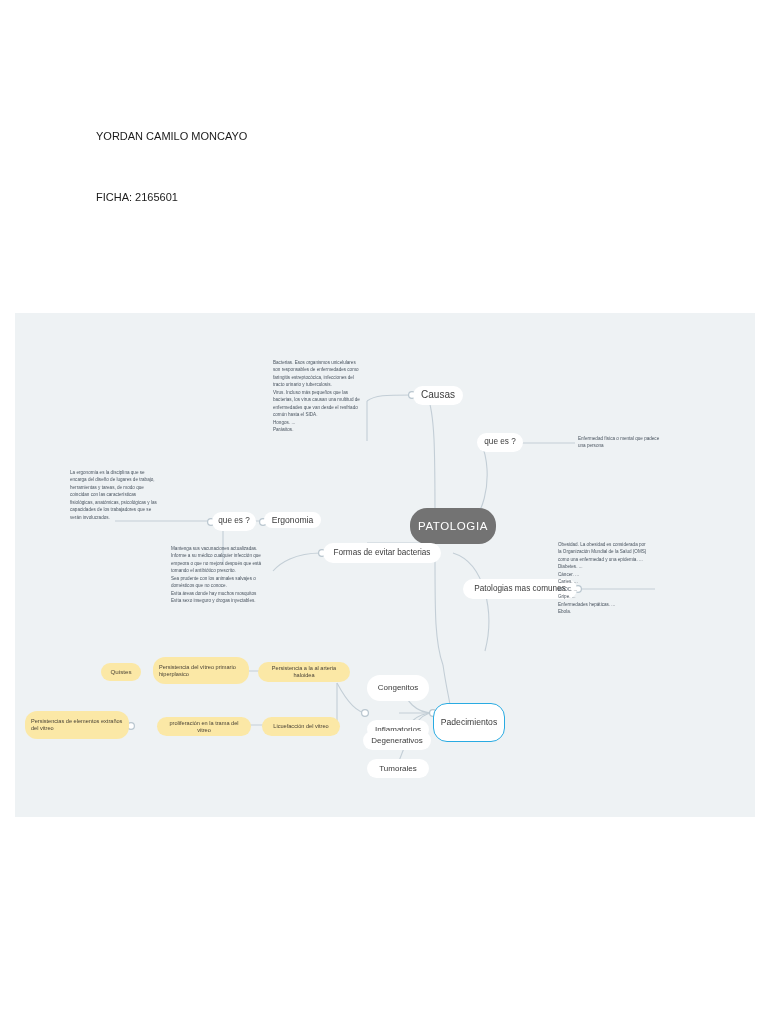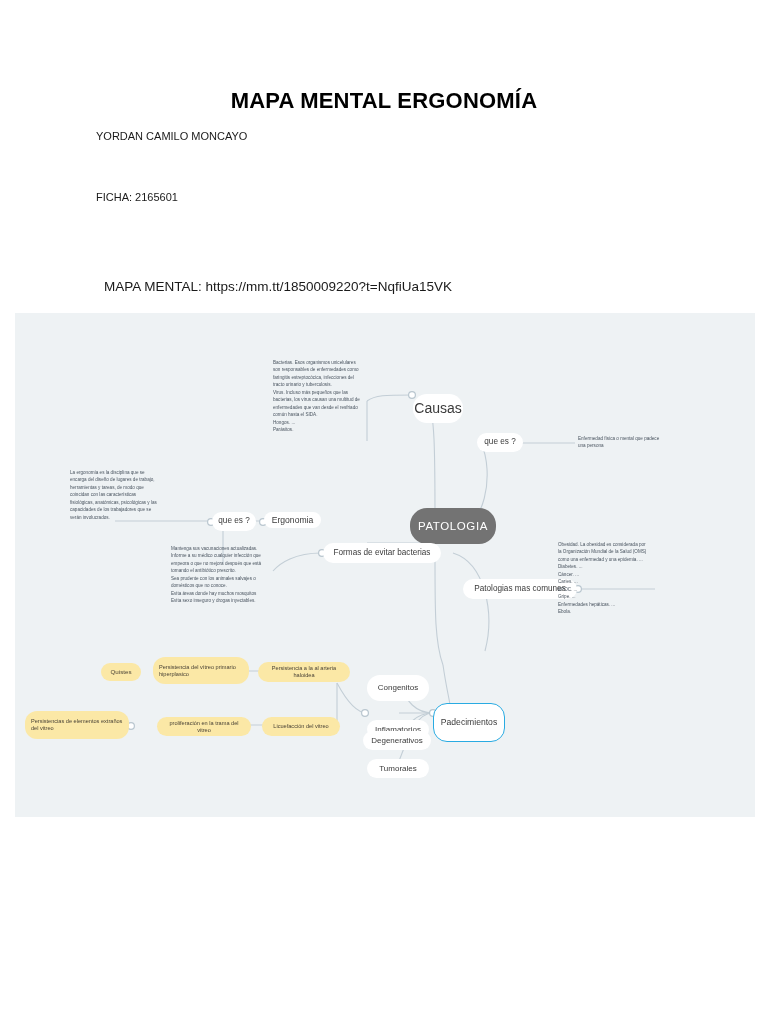--- a/index.html
+++ b/index.html
@@ -76,24 +76,22 @@
     color: #4a5560;
     white-space: pre-line;
     text-align: left;
   }
 </style>
 </head>
 <body>
 
 <div id="page">
 
-  <div class="doc-title">MAPA MENTAL ERGONOMÍA</div>
   <div class="meta-line meta-1">YORDAN CAMILO MONCAYO</div>
   <div class="meta-line meta-3">FICHA: 2165601</div>
-  <div class="link-line">MAPA MENTAL: https://mm.tt/1850009220?t=NqfiUa15VK</div>
 
   <div id="canvas">
 
     <svg id="wires" viewBox="0 0 740 504">
       <g fill="none" stroke="#c3ced6" stroke-width="1.1">
 
         <path d="M420 208 C420 140 420 100 412 82"></path>
         <path d="M420 230 C395 230 370 230 352 230"></path>
         <path d="M420 248 C420 300 420 330 428 352"></path>
         <path d="M438 218 C470 218 480 160 466 130"></path>
@@ -138,21 +136,21 @@
         <circle cx="296" cy="359" r="3.4"></circle>
         <circle cx="200" cy="359" r="3.4"></circle>
         <circle cx="296" cy="413" r="3.4"></circle>
         <circle cx="200" cy="413" r="3.4"></circle>
         <circle cx="116" cy="413" r="3.4"></circle>
       </g>
     </svg>
 
     <div class="node n-central" style="left:395px; top:195px; width:86px; height:36px;">PATOLOGIA</div>
 
-    <div class="node" style="left:398px; top:73px; width:50px; height:29px; font-size:14px;margin-top:8px;">Causas</div>
+    <div class="node" style="left:398px; top:73px; width:50px; height:19px; font-size:10px;">Causas</div>
     <div class="txtblock" style="left:258px; top:46px; width:92px;">Bacterias. Esos organismos unicelulares
 son responsables de enfermedades como
 faringitis estreptocócica, infecciones del
 tracto urinario y tuberculosis.
 Virus. Incluso más pequeños que las
 bacterias, los virus causan una multitud de
 enfermedades que van desde el resfriado
 común hasta el SIDA.
 Hongos. ...
 Parásitos.</div>

